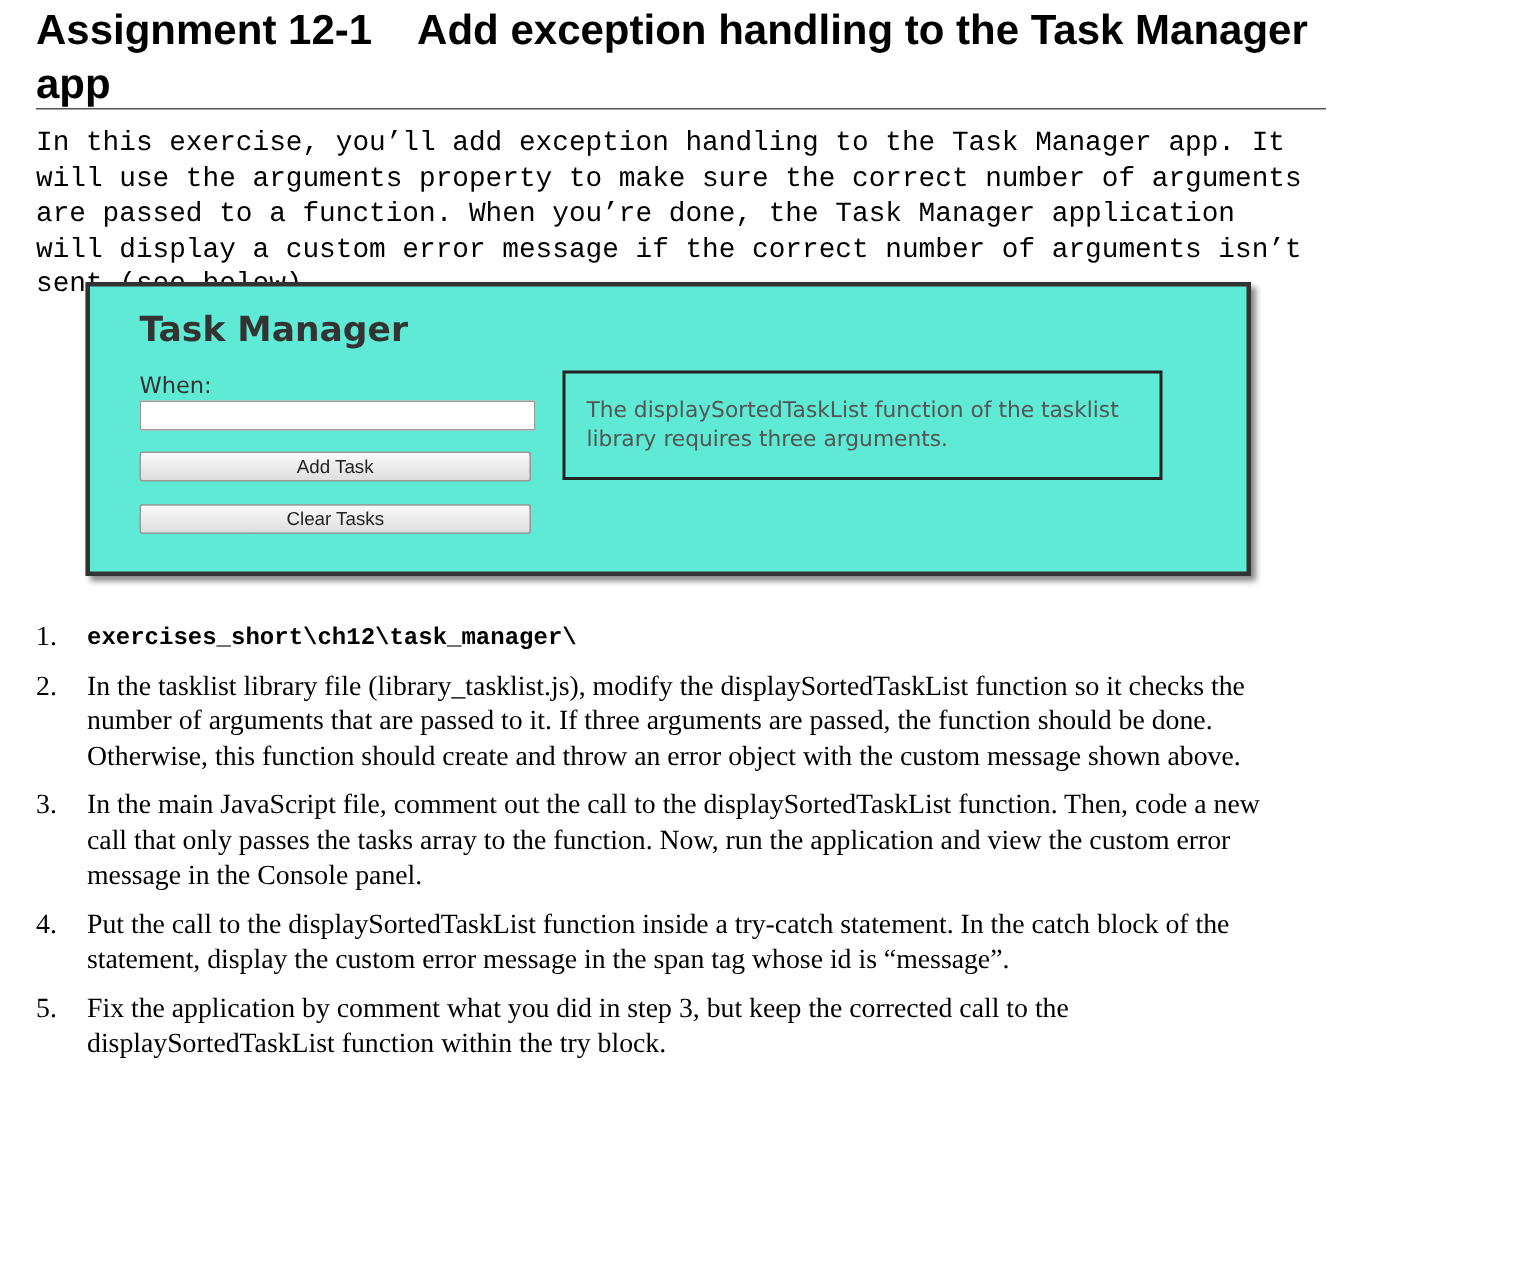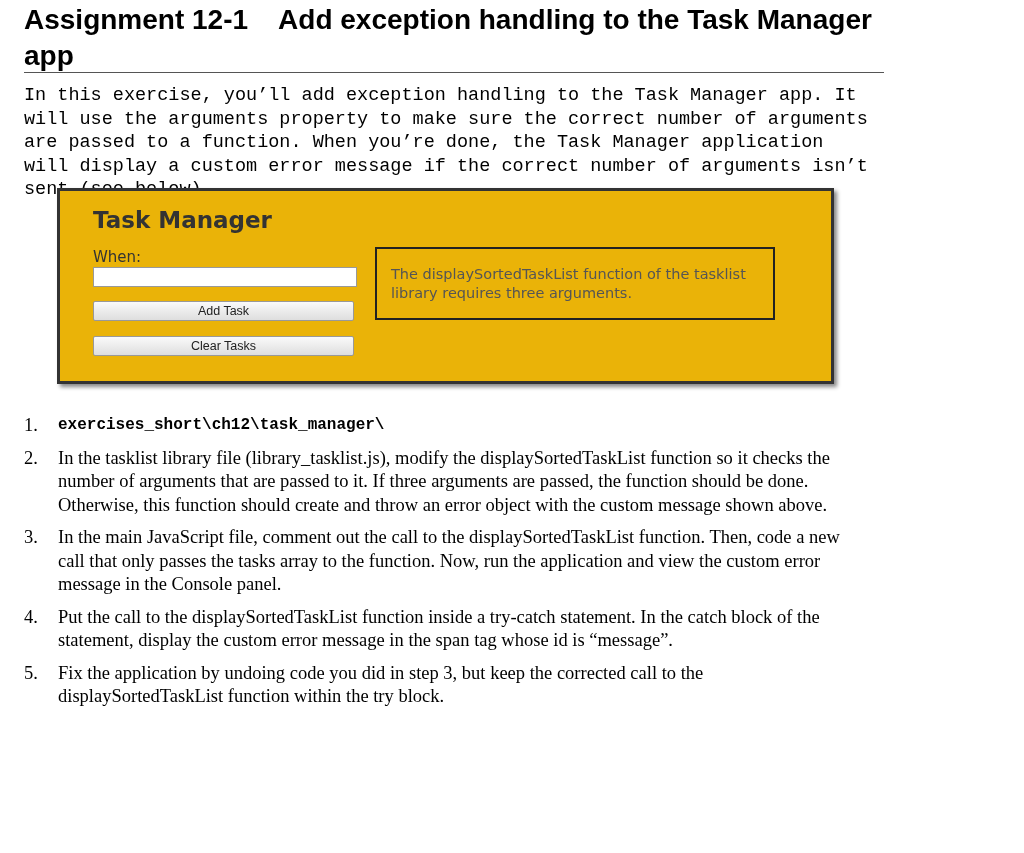--- a/index.html
+++ b/index.html
@@ -10,21 +10,21 @@
     line-height: 36px; margin: 0;
   }
   .title .num { margin-right: 30px; }
   .rule { position: absolute; left: 24px; top: 72px; width: 860px; height: 1px; background: #555; }
   .intro {
     position: absolute; left: 24px; top: 84px; width: 850px;
     font-family: Liberation Mono, monospace; font-size: 18.5px; line-height: 23.5px; margin: 0;
   }
   .figure {
     position: absolute; left: 57px; top: 188px; width: 777px; height: 196px;
-    border: 3px solid #333; box-shadow: 3px 3px 4px #888; background: #eab308; box-sizing: border-box;
+    border: 3px solid #333; box-shadow: 3px 3px 4px #888; background: #5eead4; box-sizing: border-box;
   }
   .app-title {
     position: absolute; left: 33px; top: 16px; font-family: "DejaVu Sans", sans-serif;
     font-weight: bold; font-size: 23px; color: #333; margin: 0;
   }
   .task-label {
     position: absolute; left: 33px; top: 57px; font-family: "DejaVu Sans", sans-serif;
     font-size: 15px; color: #333;
   }
   .task-input {
@@ -85,15 +85,15 @@
   <li>
     <span class="n">3.</span>
     <span class="para">In the main JavaScript file, comment out the call to the displaySortedTaskList function. Then, code a new call that only passes the tasks array to the function. Now, run the application and view the custom error message in the Console panel.</span>
   </li>
   <li>
     <span class="n">4.</span>
     <span class="para">Put the call to the displaySortedTaskList function inside a try-catch statement. In the catch block of the statement, display the custom error message in the span tag whose id is “message”.</span>
   </li>
   <li>
     <span class="n">5.</span>
-    <span class="para">Fix the application by undoing code you did in step 3, but keep the corrected call to the displaySortedTaskList function within the try block.</span>
+    <span class="para">Fix the application by comment what you did in step 3, but keep the corrected call to the displaySortedTaskList function within the try block.</span>
   </li>
 </ol>
 
 </body></html>

